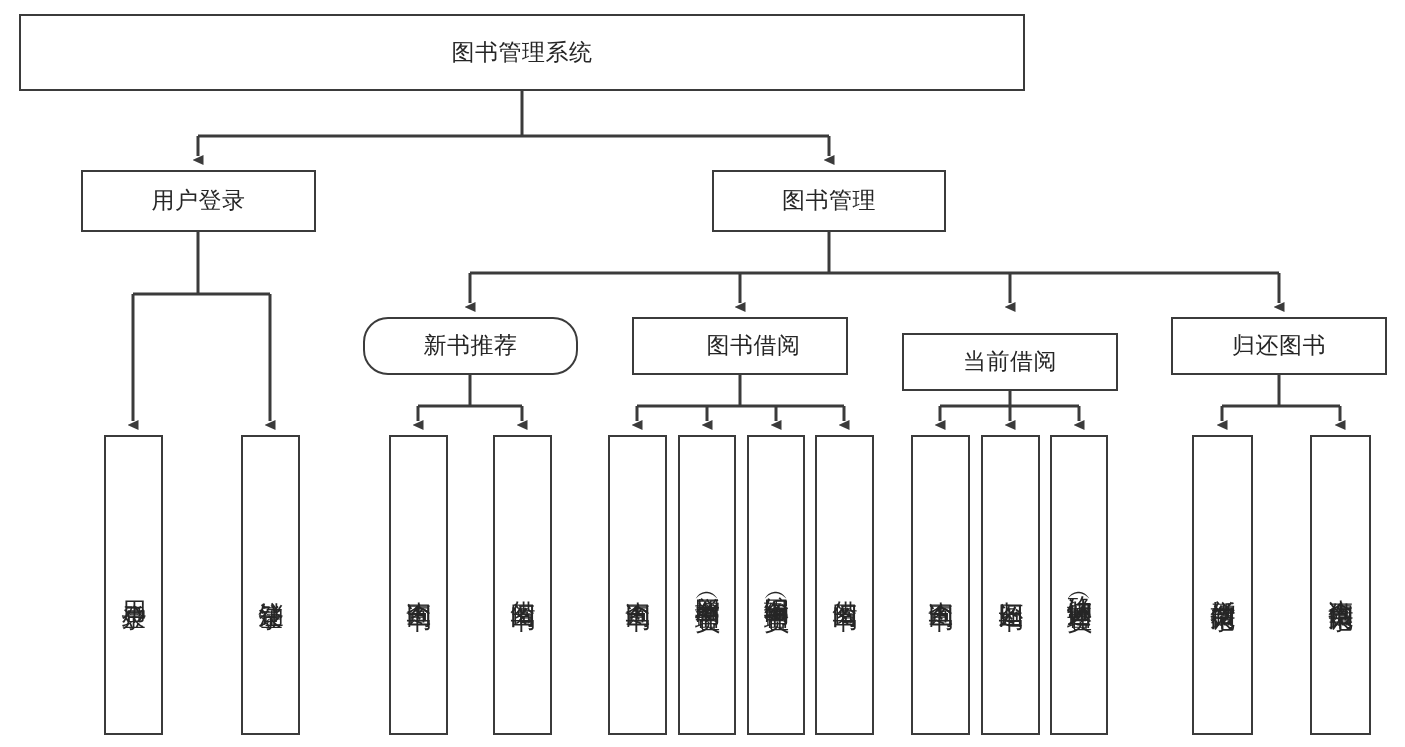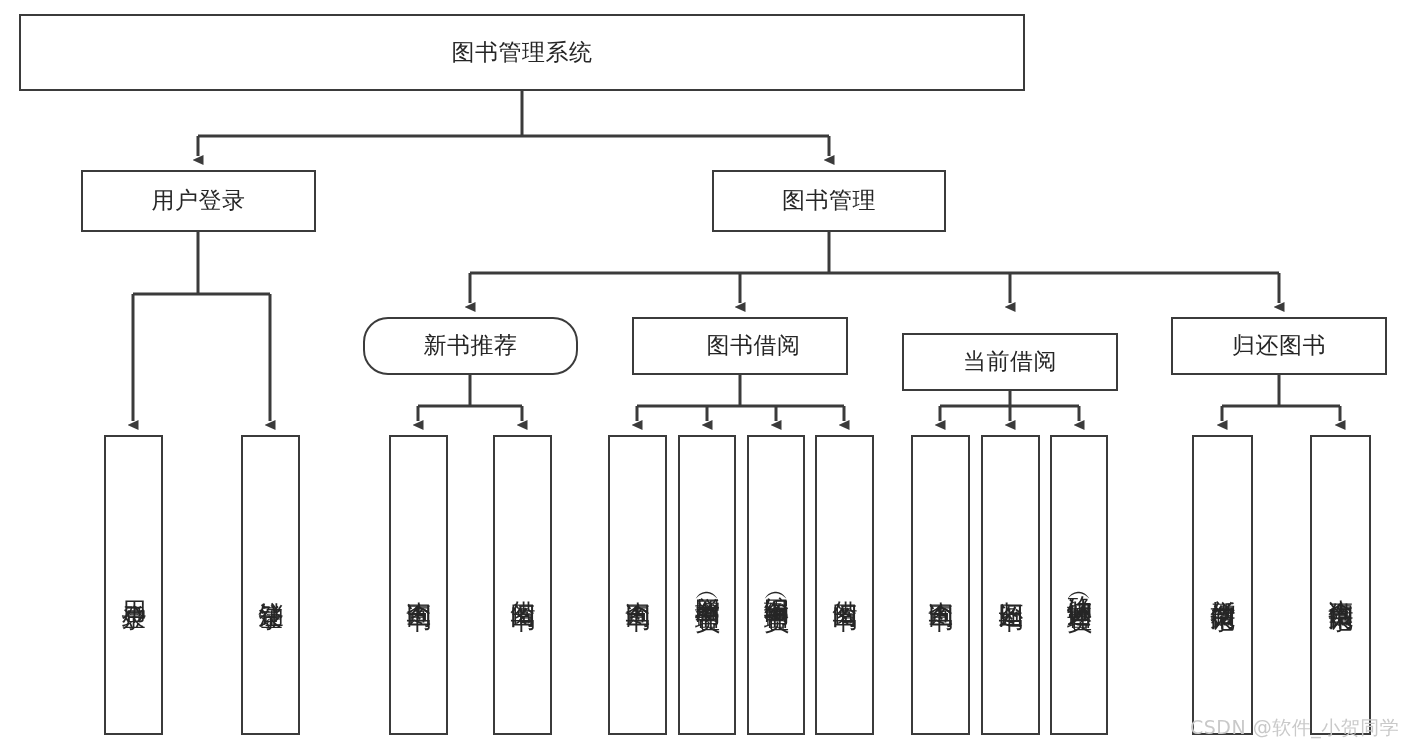--- a/index.html
+++ b/index.html
@@ -195,17 +195,14 @@
   </div>
 
   <div class="node node-v" style="left:1192px; top:435px; width:61px; height:300px;">
     <span class="vtext">新增借阅记录</span>
   </div>
 
   <div class="node node-v" style="left:1310px; top:435px; width:61px; height:300px;">
     <span class="vtext">查询借阅记录</span>
   </div>
 
-  <div class="watermark" style="left:1190px; top:715px;">
-    <span>CSDN @软件_小贺同学</span>
-  </div>
 
 </div>
 
 </body></html>

